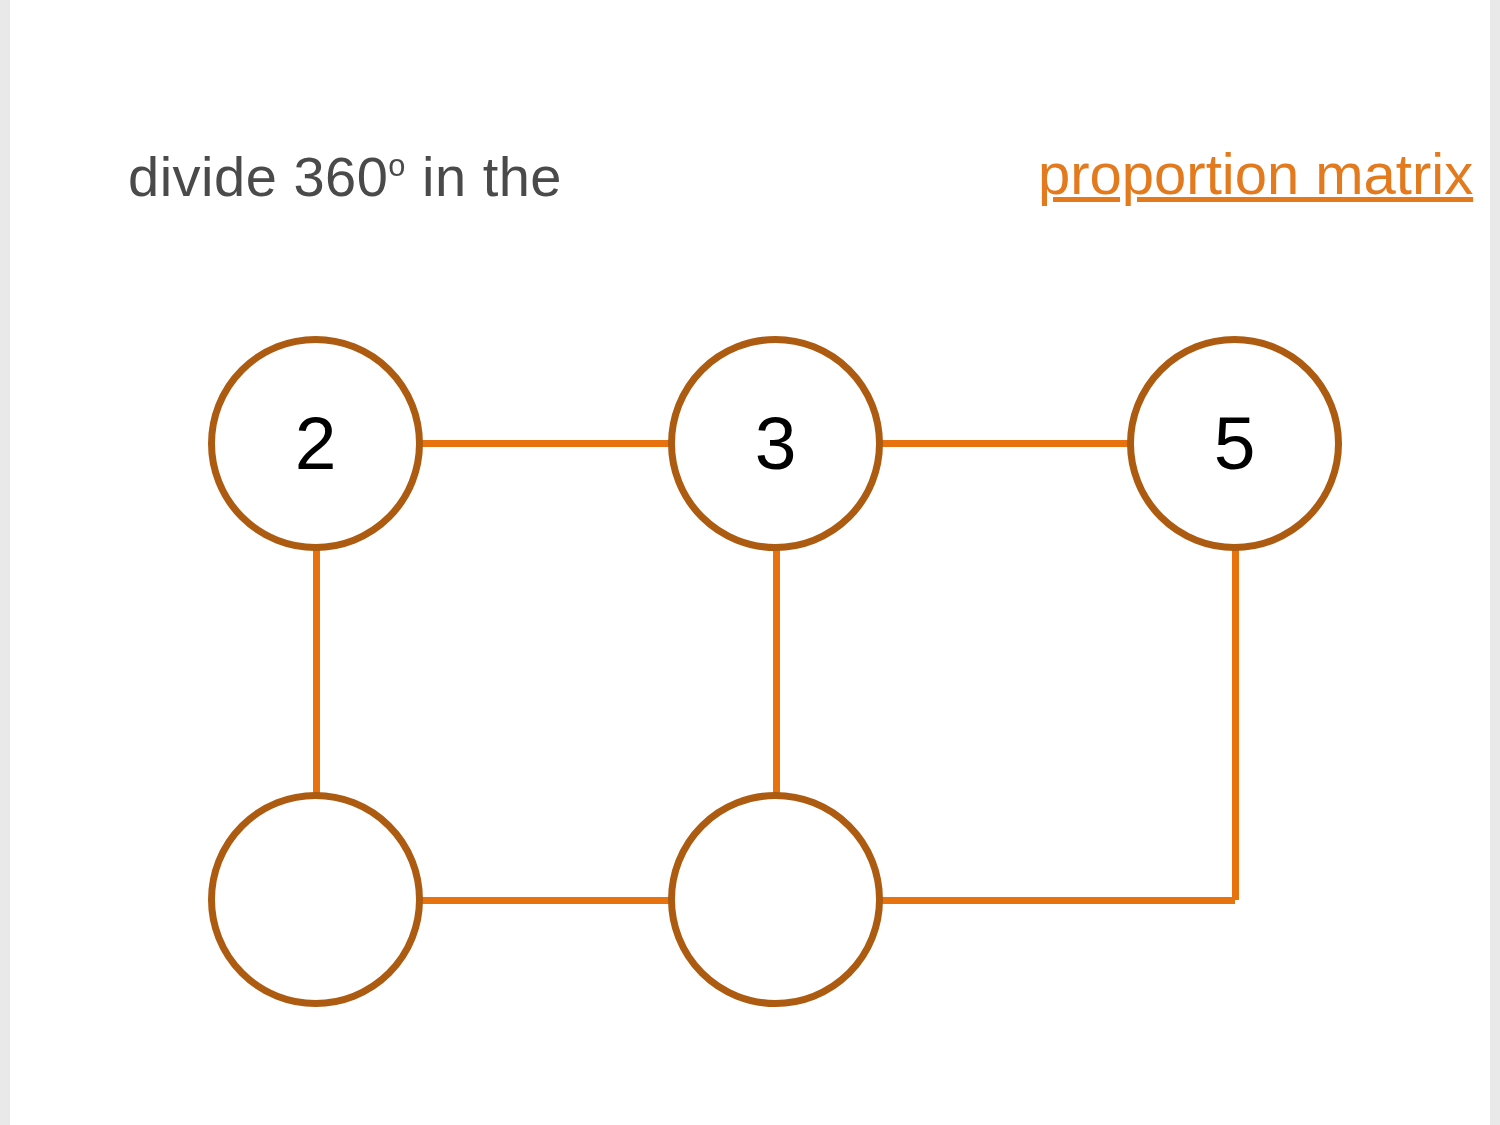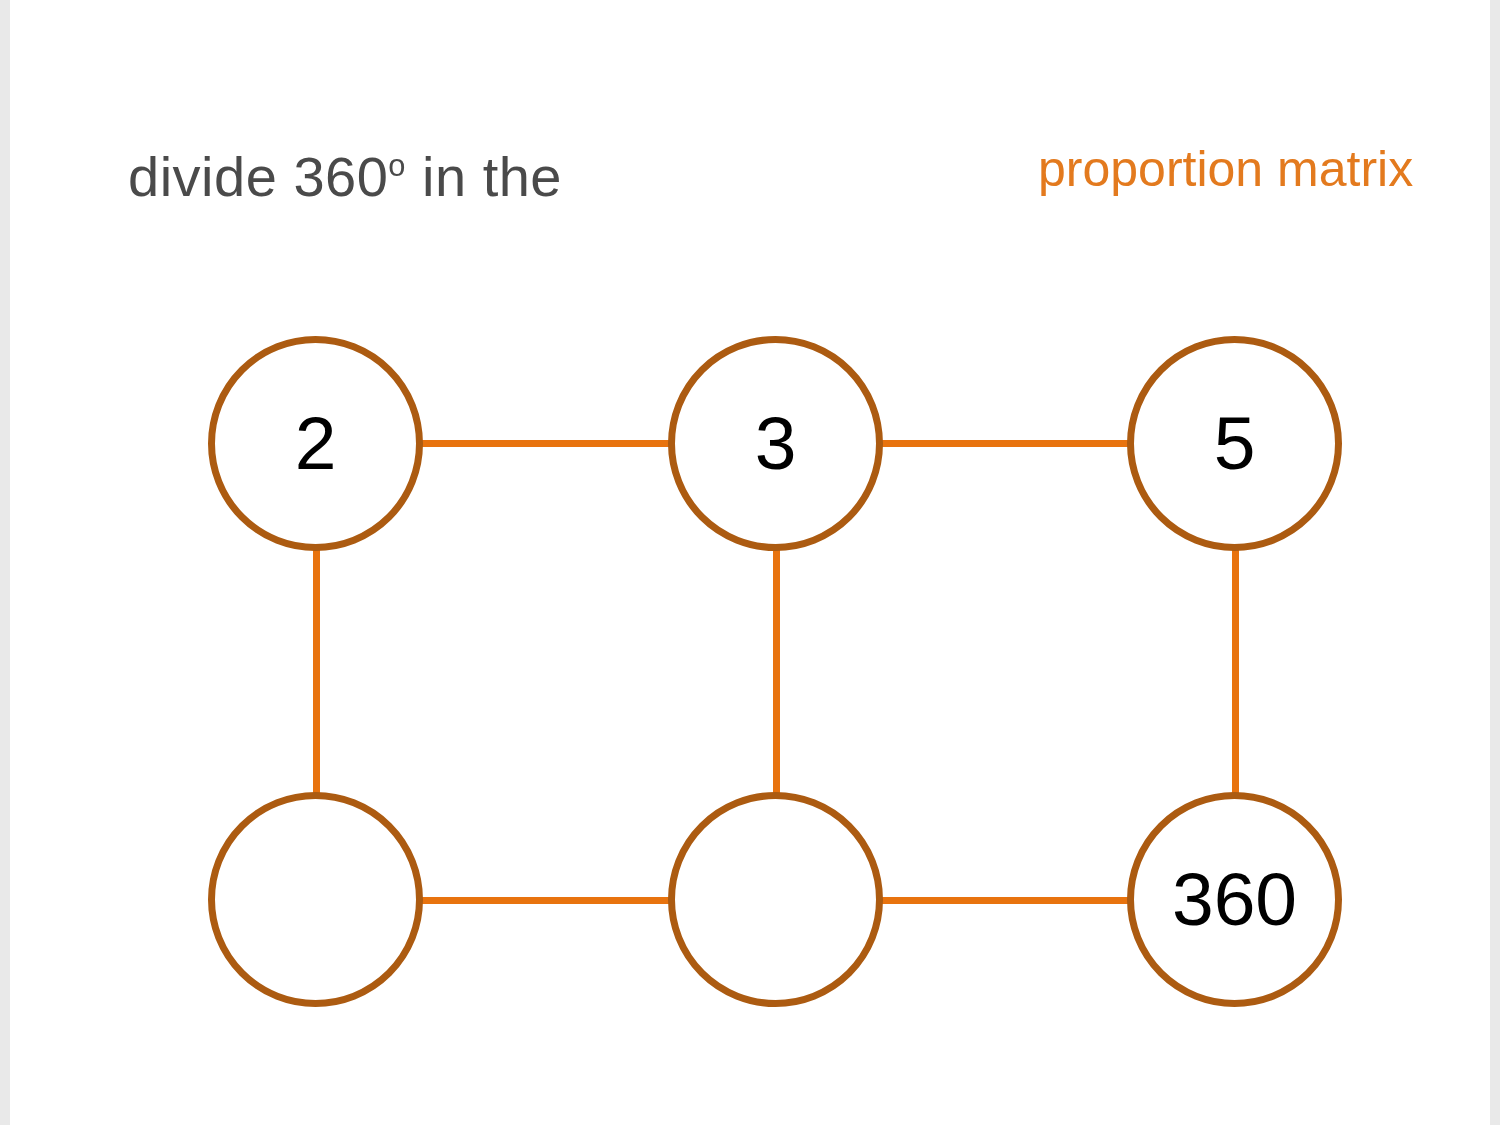--- a/index.html
+++ b/index.html
@@ -36,24 +36,25 @@
   .problem-statement sup {
     font-size: 0.55em;
     vertical-align: super;
     line-height: 0;
   }
 
   .matrix-label {
     position: absolute;
     left: 1028px;
     top: 141px;
-    font-size: 50px;
+    font-size: 58px;
     line-height: 1.15;
     color: var(--label-text);
     white-space: nowrap;
+    text-decoration: underline;
   }
 
   .connector {
     position: absolute;
     background: var(--connector);
     z-index: 1;
   }
   .connector.h { height: 7px; }
   .connector.v { width: 7px; }
 
@@ -120,17 +121,14 @@
   </div>
   <div class="cell c-r0c2">
     <span class="num">5</span>
   </div>
   <div class="cell c-r1c0">
     <span class="num"></span>
   </div>
   <div class="cell c-r1c1">
     <span class="num"></span>
   </div>
-  <div class="cell c-r1c2">
-    <span class="num">360</span>
-  </div>
 
 </div>
 
 </body></html>

